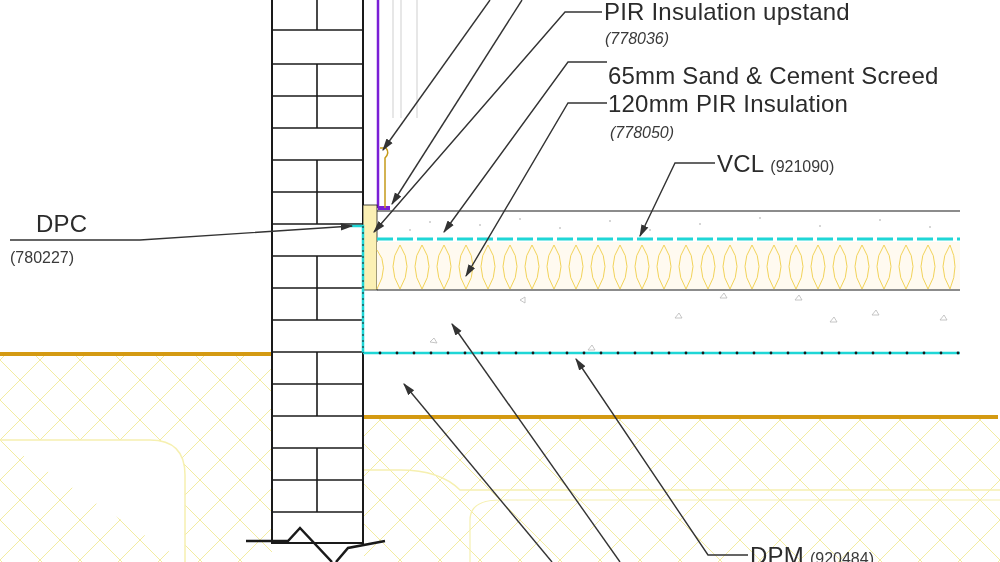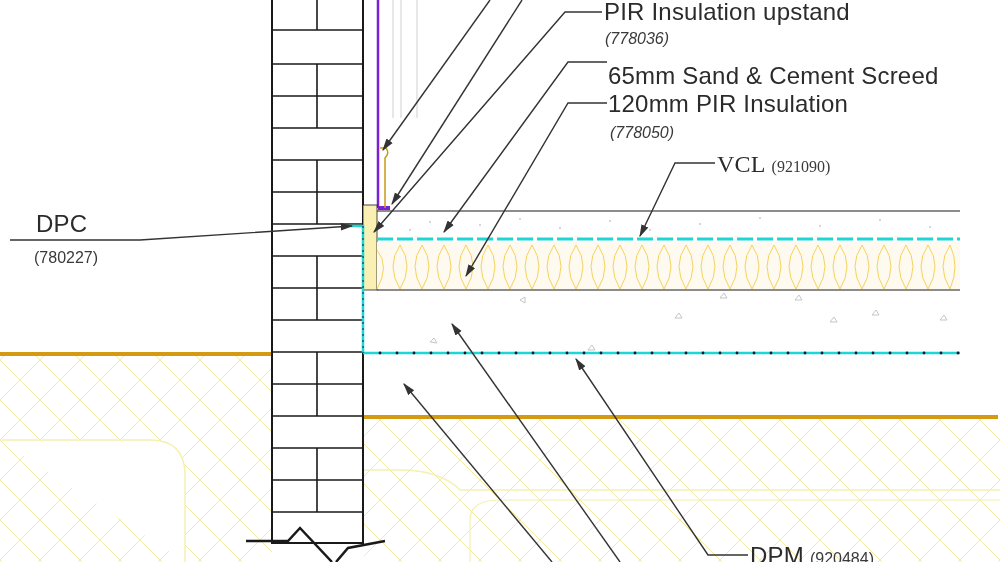--- a/index.html
+++ b/index.html
@@ -186,22 +186,22 @@
 </svg>
 
 <div class="lbl lbl-main" style="left:604px; top:0px;">PIR Insulation upstand</div>
 <div class="lbl lbl-code" style="left:605px; top:31px;font-style:italic;">(778036)</div>
 
 <div class="lbl lbl-main" style="left:608px; top:52px;margin-top:12px;">65mm Sand &amp; Cement Screed</div>
 
 <div class="lbl lbl-main" style="left:608px; top:92px;">120mm PIR Insulation</div>
 <div class="lbl lbl-code" style="left:610px; top:125px;font-style:italic;">(778050)</div>
 
-<div class="lbl" style="left:717px; top:152px;font-family:Liberation Serif, serif;">
+<div class="lbl" style="left:717px; top:152px;">
   <span class="lbl-main">VCL</span><span class="lbl-inline-code">(921090)</span>
 </div>
 
 <div class="lbl lbl-main" style="left:36px; top:212px;">DPC</div>
-<div class="lbl lbl-code" style="left:10px; top:250px;margin-left:24px;">(780227)</div>
+<div class="lbl lbl-code" style="left:10px; top:250px;">(780227)</div>
 
 <div class="lbl" style="left:750px; top:544px;">
   <span class="lbl-main">DPM</span><span class="lbl-inline-code">(920484)</span>
 </div>
 
 </body></html>

